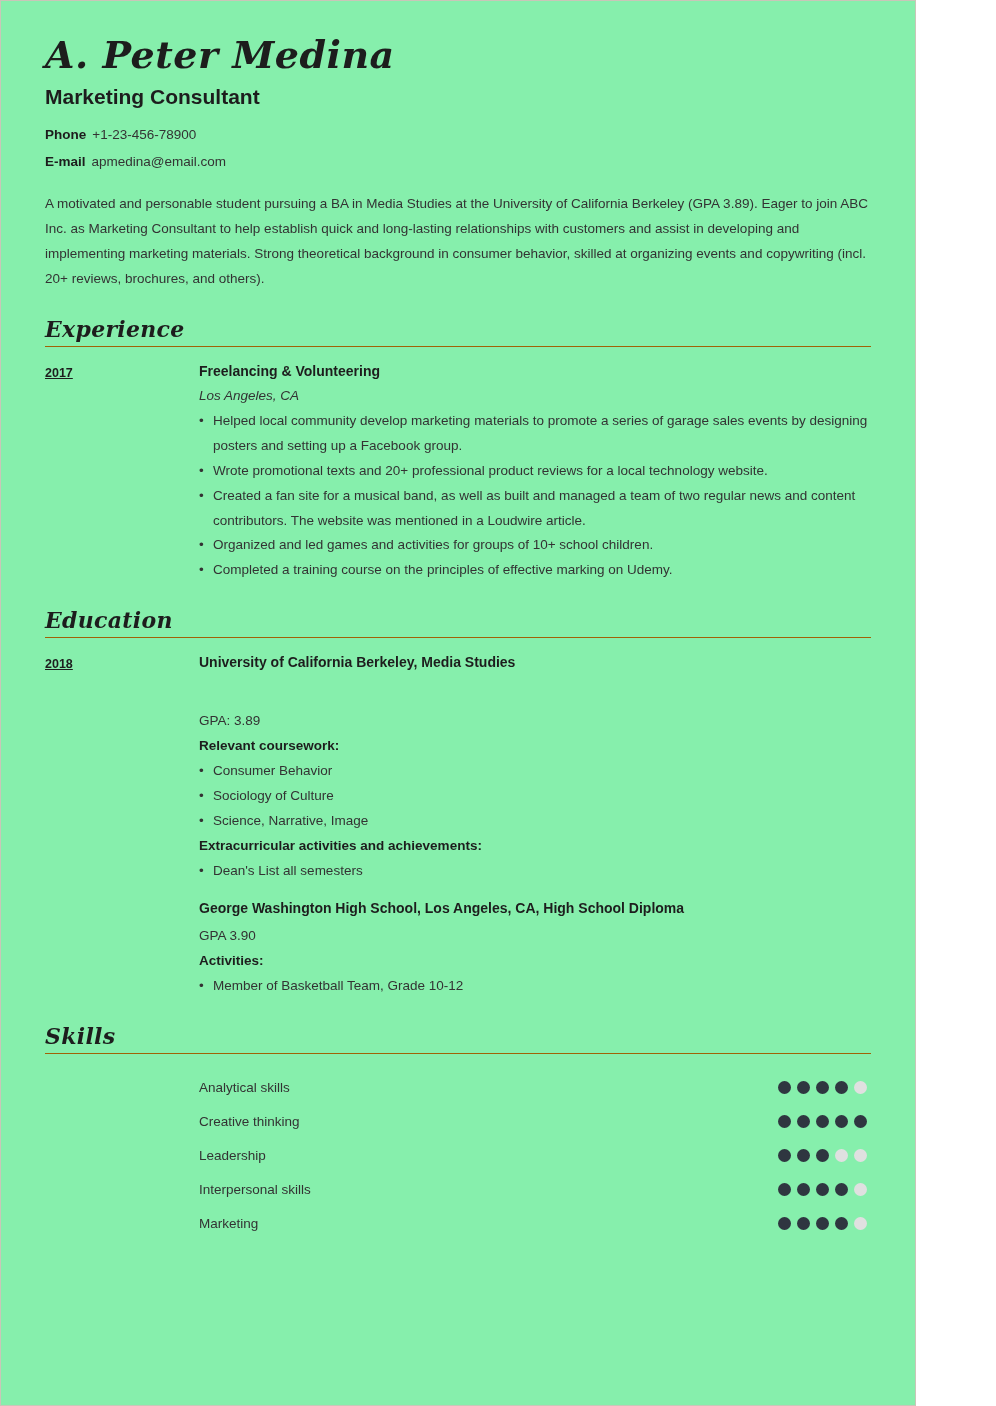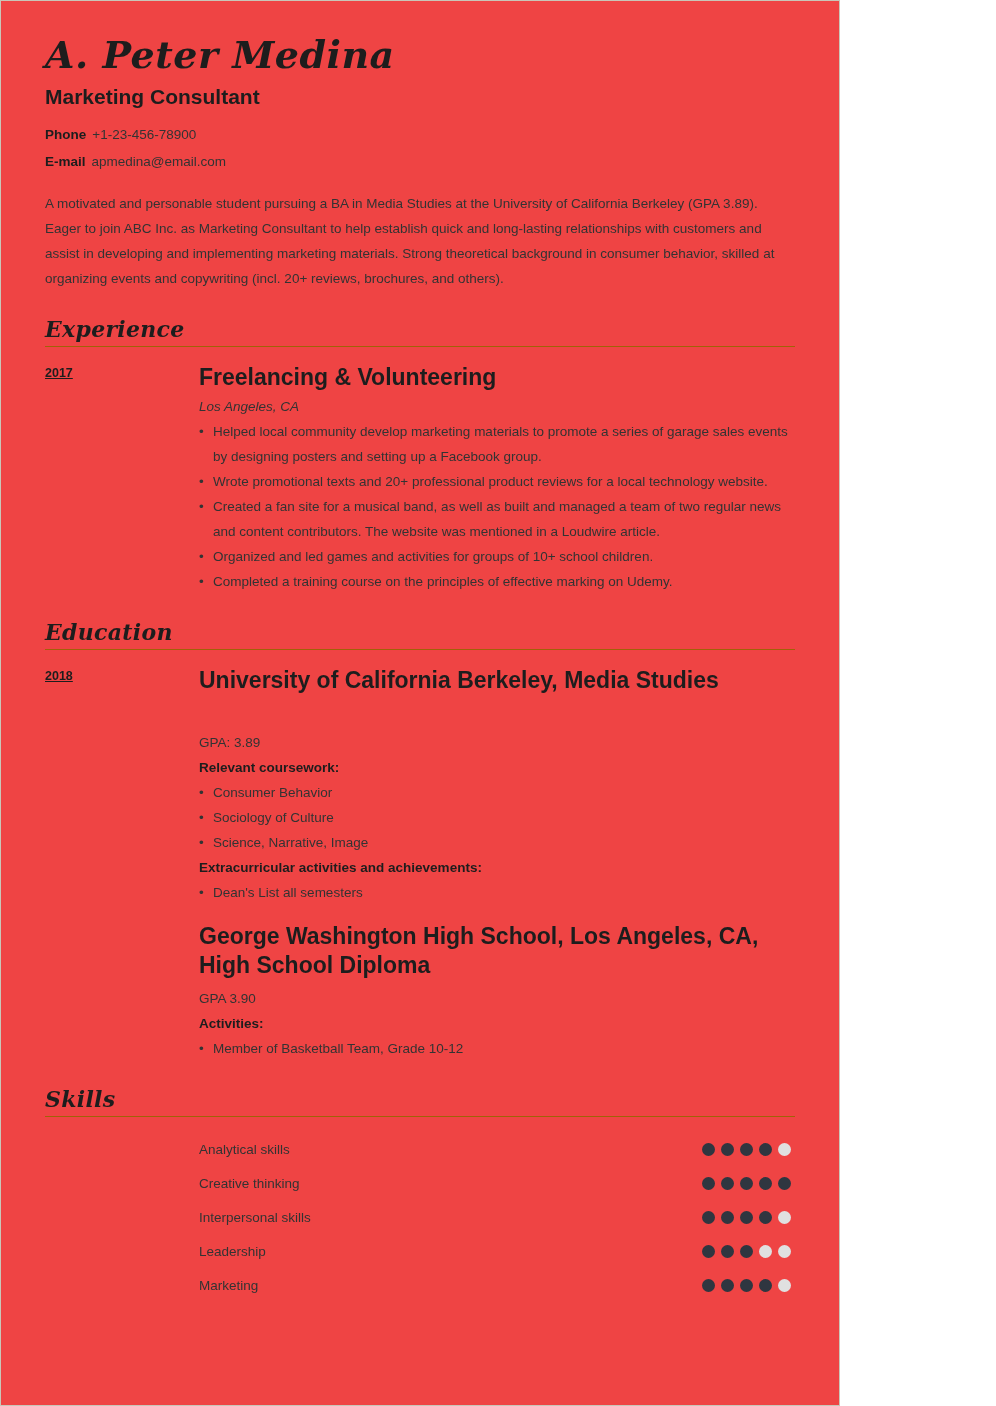--- a/index.html
+++ b/index.html
@@ -10,24 +10,24 @@
   body {
     width: 996px;
     height: 1406px;
     font-family: "Liberation Sans", sans-serif;
     color: #2b2b2b;
     -webkit-font-smoothing: antialiased;
   }
   .page {
     position: relative;
     box-sizing: border-box;
-    width: 840px;
+    width: 916px;
     height: 1406px;
     border: 1px solid #c9c6b8;
-    background: #ef4444;
+    background: #86efac;
     padding: 0;
     overflow: hidden;
   }
   .inner {
     box-sizing: border-box;
     padding: 34px 44px 20px 44px;
   }
 
   
   .name {
@@ -93,21 +93,21 @@
     font-size: 12.5px;
     font-weight: bold;
     color: #1d1d1d;
     padding-top: 3px;
     text-decoration: underline;
   }
   .entry-body {
     flex: 1 1 auto;
   }
   .entry-heading {
-    font-size: 23px;
+    font-size: 14px;
     font-weight: bold;
     color: #1d1d1d;
     margin: 0 0 7px 0;
     line-height: 1.25;
   }
   .entry-sub {
     font-size: 13.5px;
     font-style: italic;
     color: #333;
     margin: 0 0 6px 0;
@@ -271,37 +271,37 @@
           <span class="dots">
               <span class="dot on"></span>
               <span class="dot on"></span>
               <span class="dot on"></span>
               <span class="dot on"></span>
               <span class="dot on"></span>
             </span>
         </div>
 
         <div class="skill-row">
+          <span class="skill-name">Leadership</span>
+          <span class="dots">
+              <span class="dot on"></span>
+              <span class="dot on"></span>
+              <span class="dot on"></span>
+              <span class="dot"></span>
+              <span class="dot"></span>
+            </span>
+        </div>
+
+        <div class="skill-row">
           <span class="skill-name">Interpersonal skills</span>
           <span class="dots">
               <span class="dot on"></span>
               <span class="dot on"></span>
               <span class="dot on"></span>
               <span class="dot on"></span>
-              <span class="dot"></span>
-            </span>
-        </div>
-
-        <div class="skill-row">
-          <span class="skill-name">Leadership</span>
-          <span class="dots">
-              <span class="dot on"></span>
-              <span class="dot on"></span>
-              <span class="dot on"></span>
-              <span class="dot"></span>
               <span class="dot"></span>
             </span>
         </div>
 
         <div class="skill-row">
           <span class="skill-name">Marketing</span>
           <span class="dots">
               <span class="dot on"></span>
               <span class="dot on"></span>
               <span class="dot on"></span>

